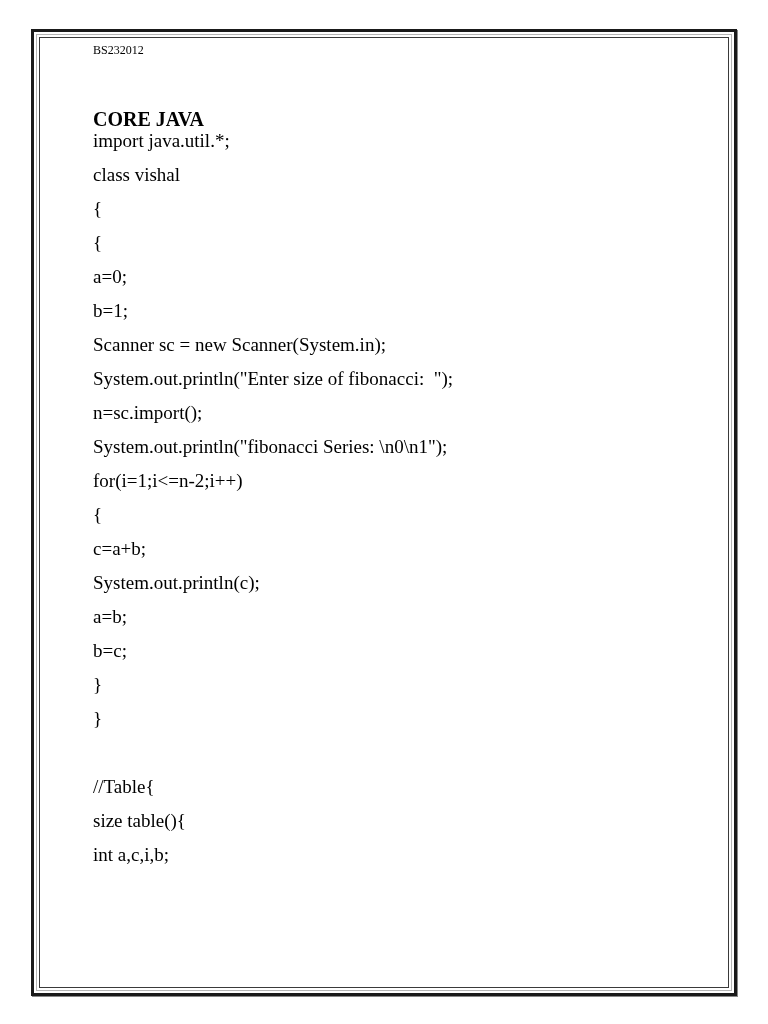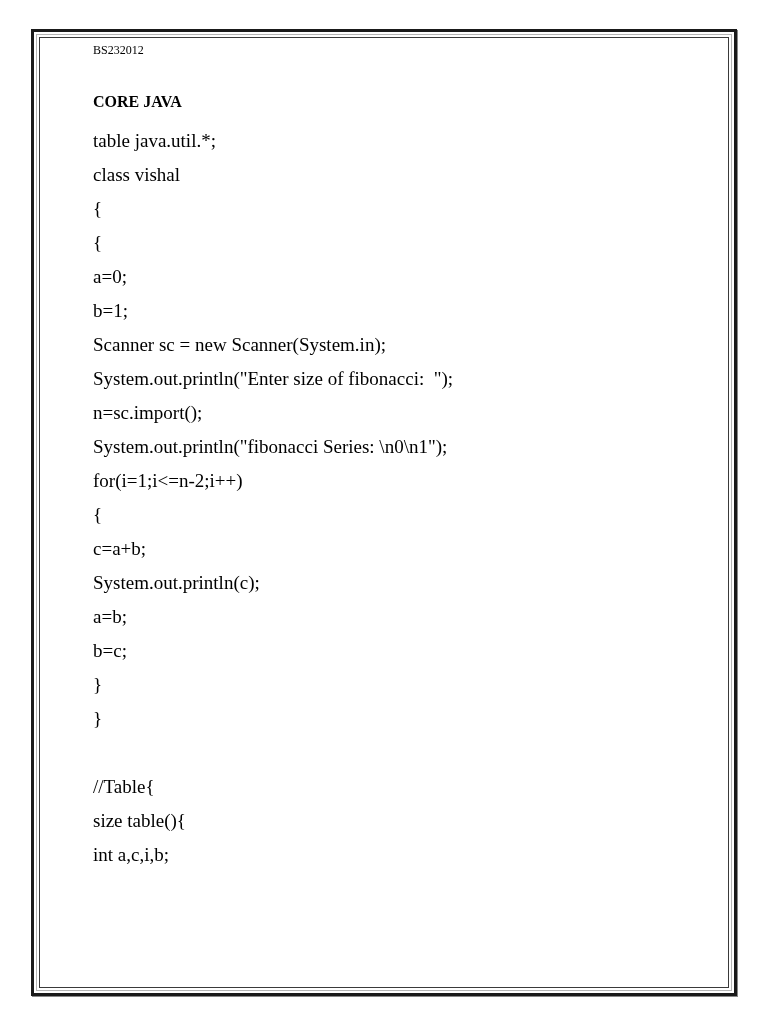--- a/index.html
+++ b/index.html
@@ -21,22 +21,22 @@
     .page {
       position: absolute; left: 93px; top: 0; width: 620px;
       font-family: "Liberation Serif", "DejaVu Serif", serif;
       color: #000;
     }
     .doc-id {
       position: absolute; top: 42px; left: 0;
       font-size: 12px; line-height: 16px; text-align: center;
     }
     .doc-title {
-      position: absolute; top: 87px; left: 0;
-      font-size: 16px; font-weight: bold; line-height: 30px;
+      position: absolute; top: 104px; left: 0;
+      font-size: 20px; font-weight: bold; line-height: 30px;
       margin: 0;
     }
     .code {
       position: absolute; top: 124px; left: 0;
       margin: 0; padding: 0; list-style: none;
     }
     .code-line {
       font-size: 19px; line-height: 34px; height: 34px;
       white-space: pre;
     }
@@ -47,21 +47,21 @@
 <div class="frame-outer">
   <div class="frame-mid">
     <div class="frame-inner"></div>
   </div>
 </div>
 
 <div class="page">
   <div class="doc-id">BS232012</div>
   <h1 class="doc-title">CORE JAVA</h1>
   <ul class="code">
-    <li class="code-line">table java.util.*;</li>
+    <li class="code-line">import java.util.*;</li>
     <li class="code-line">class vishal</li>
     <li class="code-line">{</li>
     <li class="code-line">{</li>
     <li class="code-line">a=0;</li>
     <li class="code-line">b=1;</li>
     <li class="code-line">Scanner sc = new Scanner(System.in);</li>
     <li class="code-line">System.out.println("Enter size of fibonacci:  ");</li>
     <li class="code-line">n=sc.import();</li>
     <li class="code-line">System.out.println("fibonacci Series: \n0\n1");</li>
     <li class="code-line">for(i=1;i&lt;=n-2;i++)</li>

